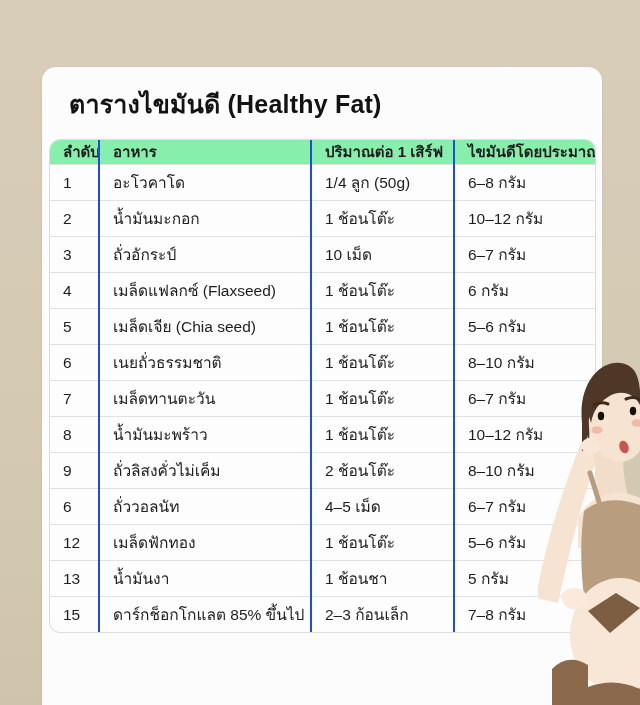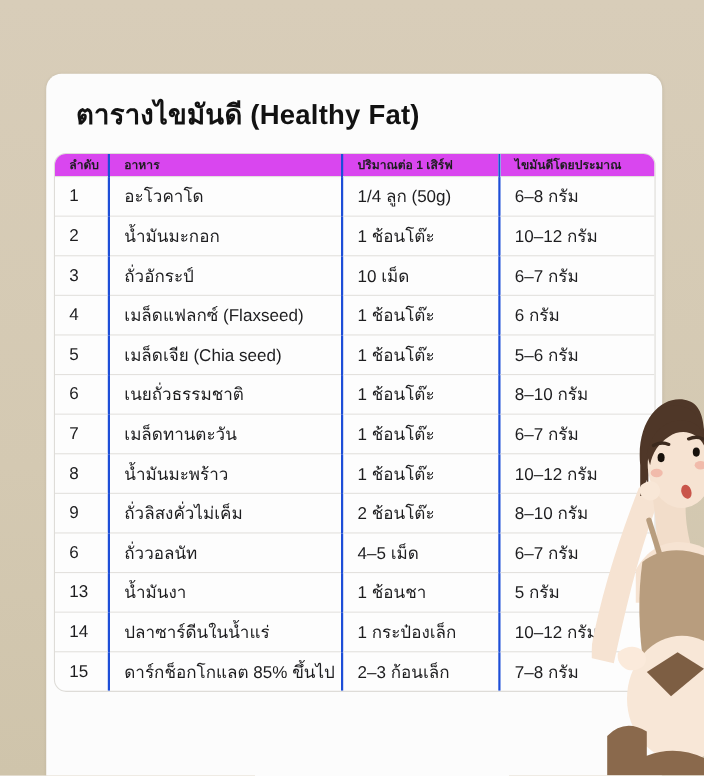--- a/index.html
+++ b/index.html
@@ -54,24 +54,24 @@
   table {
     width: 100%;
     border-collapse: collapse;
     table-layout: fixed;
   }
   col.c-no      { width: 49px;  }
   col.c-food    { width: 212px; }
   col.c-serving { width: 143px; }
   col.c-fat     { width: 141px; }
   th {
-    background: #d946ef;
+    background: #86efac;
     text-align: left;
     font-weight: 600;
-    font-size: 11px;
+    font-size: 15px;
     height: 20px;
     padding: 0 4px 0 13px;
     white-space: nowrap;
     overflow: hidden;
   }
   td {
     height: 35px;
     font-size: 15.5px;
     padding: 0 4px 0 13px;
     border-top: 1px solid #e3e1de;
@@ -171,32 +171,32 @@
         <td>2 ช้อนโต๊ะ</td>
         <td>8–10 กรัม</td>
       </tr>
             <tr>
         <td>6</td>
         <td>ถั่ววอลนัท</td>
         <td>4–5 เม็ด</td>
         <td>6–7 กรัม</td>
       </tr>
             <tr>
+        <td>12</td>
+        <td>เมล็ดฟักทอง</td>
+        <td>1 ช้อนโต๊ะ</td>
+        <td>5–6 กรัม</td>
+      </tr>
+            <tr>
         <td>13</td>
         <td>น้ำมันงา</td>
         <td>1 ช้อนชา</td>
         <td>5 กรัม</td>
       </tr>
             <tr>
-        <td>14</td>
-        <td>ปลาซาร์ดีนในน้ำแร่</td>
-        <td>1 กระป๋องเล็ก</td>
-        <td>10–12 กรัม</td>
-      </tr>
-            <tr>
         <td>15</td>
         <td>ดาร์กช็อกโกแลต 85% ขึ้นไป</td>
         <td>2–3 ก้อนเล็ก</td>
         <td>7–8 กรัม</td>
       </tr>
           </tbody>
       </table>
     </div>
 
   </div>

